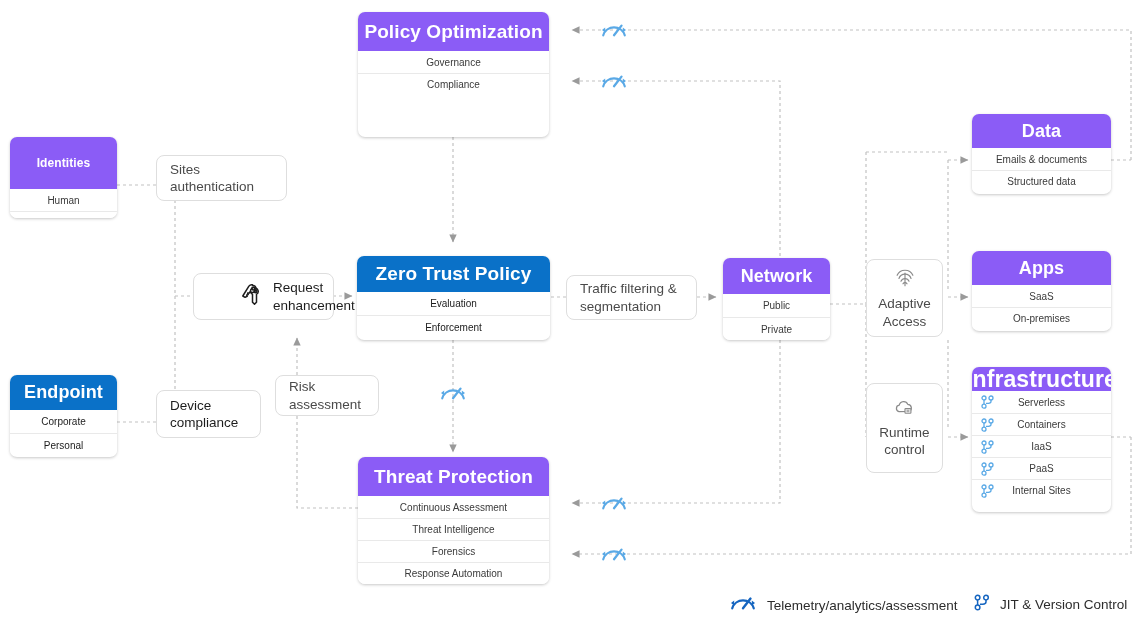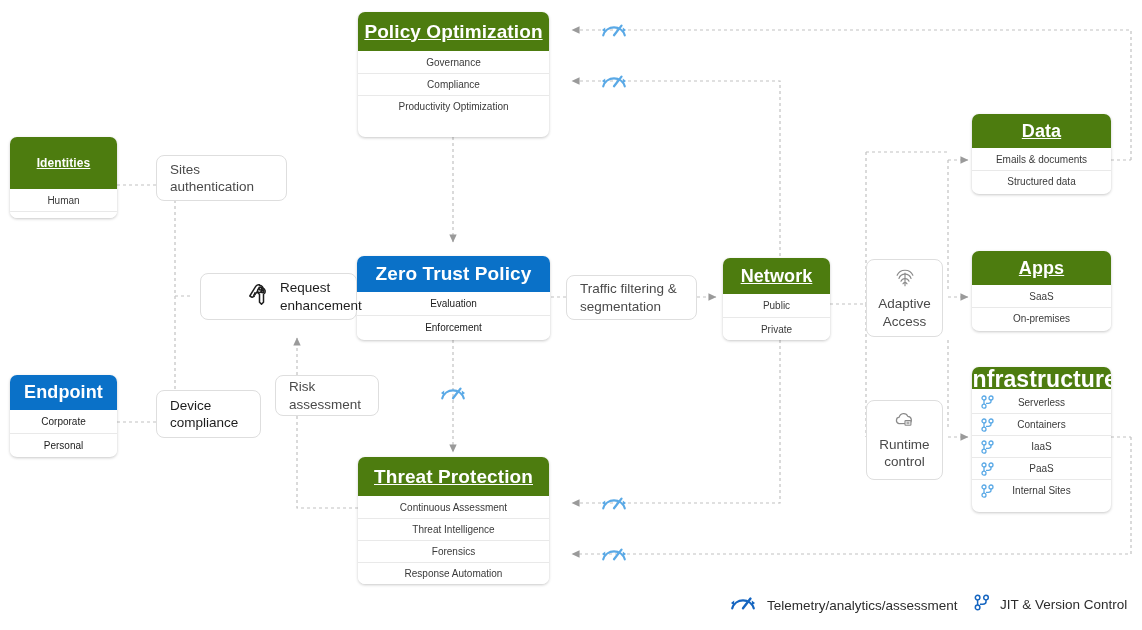--- a/index.html
+++ b/index.html
@@ -11,21 +11,21 @@
   #wires{position:absolute;left:0;top:0;width:1142px;height:630px;}
 
   
   .card{position:absolute;box-sizing:border-box;background:#fff;
         border-radius:7px;
         box-shadow:0 1px 3px rgba(0,0,0,0.22);
         overflow:hidden;}
   .card .hd{box-sizing:border-box;color:#fff;text-align:center;
             font-size:19px;font-weight:600;letter-spacing:.1px;
             display:flex;align-items:center;justify-content:center;}
-  .card .hd.light{background:#4d7c0f;text-decoration:underline;}
+  .card .hd.light{background:#8b5cf6;}
   .card .hd.dark{background:#0a71c8;}
   .card .rw{box-sizing:border-box;display:flex;align-items:center;
             justify-content:center;position:relative;
             font-size:10px;color:#3a3a3a;border-top:1px solid #e9e9e9;
             background:#fff;text-align:right;}
   .card .rw.first{border-top:none;}
   .card .rw.strongtxt{color:#1b1b1b;}
   .card .rw .vicon{position:absolute;left:9px;top:50%;transform:translateY(-50%);
                    width:13px;height:14px;display:block;}
 
@@ -149,21 +149,20 @@
       <path d="M14,14.2 L21.5,4.6" fill="none" stroke="#5aa9e6" stroke-width="2.3" stroke-linecap="round"></path>
       <path d="M2.0,9.0 L5.2,6.4 L5.2,11.6 z" fill="#5aa9e6"></path>
       <path d="M26.0,9.0 L22.8,6.4 L22.8,11.6 z" fill="#5aa9e6"></path>
     </svg>
   </span>
 
   <div class="card" style="left:358px;top:12px;width:191px;height:125px;">
     <div class="hd light" style="height:39px;">Policy Optimization</div>
     <div class="rw first" style="height:22px;">Governance</div>
     <div class="rw" style="height:22px;">Compliance</div>
-    <div class="rw" style="height:22px;">Productivity Optimization</div>
   </div>
 
   <div class="card" style="left:10px;top:137px;width:107px;height:81px;">
     <div class="hd light" style="height:52px;font-size:12px;">Identities</div>
     <div class="rw first" style="height:22px;">Human</div>
     <div class="rw" style="height:22px;">Non-human</div>
   </div>
 
   <div class="card" style="left:10px;top:375px;width:107px;height:82px;">
     <div class="hd dark" style="height:35px;font-size:18px;">Endpoint</div>
@@ -270,21 +269,21 @@
   <div class="pill pad" style="left:156px;top:155px;width:131px;height:46px;">
     <span class="txt">Sites
 authentication</span>
   </div>
 
   <div class="pill pad dk" style="left:156px;top:390px;width:105px;height:48px;">
     <span class="txt">Device
 compliance</span>
   </div>
 
-  <div class="pill pad dk" style="left:200px;top:273px;width:157px;height:47px;padding-left:44px;">
+  <div class="pill pad dk" style="left:193px;top:273px;width:141px;height:47px;padding-left:44px;">
     <span class="gi">
       <svg viewBox="0 0 26 24" width="26" height="24" xmlns="http://www.w3.org/2000/svg">
         <g fill="none" stroke="#1d1d1d" stroke-width="1.5" stroke-linejoin="round" stroke-linecap="round">
           <path d="M14.4,3.2 a3.6,3.6 0 1 1 -2.2,6.4 l-0.9,1.5 -1.7,0 0.6,1.5 -1.5,0.4 0.5,1.4 -2.1,0.9 -2.3,-1.3 6.1,-9.9 a3.6,3.6 0 0 1 3.5,-1.4 z"></path>
           <circle cx="15.3" cy="6.6" r="1.5"></circle>
           <path d="M20.0,6.0 a3.4,3.4 0 0 1 1.0,6.3 l0.0,8.0 -2.0,1.8 -2.0,-1.8 0.0,-8.0 a3.4,3.4 0 0 1 3.0,-6.3 z" transform="translate(-2.5,0)"></path>
           <circle cx="17.5" cy="9.4" r="1.4"></circle>
         </g>
       </svg>
     </span>
@@ -312,21 +311,21 @@
           <path d="M7.6,16.6 a4.8,4.8 0 0 1 8.8,0"></path>
           <path d="M9.8,19.4 a2.6,2.6 0 0 1 4.4,0"></path>
           <path d="M12,7.8 L12,21.6"></path>
         </g>
       </svg>
     </span>
     <span class="txt">Adaptive
 Access</span>
   </div>
 
-  <div class="pill stacked" style="left:866px;top:400px;width:77px;height:80px;">
+  <div class="pill stacked" style="left:866px;top:383px;width:77px;height:90px;">
     <span class="gi">
       <svg viewBox="0 0 26 20" width="24" height="19" xmlns="http://www.w3.org/2000/svg">
         <path d="M6.5,14.4 a3.5,3.5 0 0 1 0.3,-6.9 a4.8,4.8 0 0 1 9.2,-0.9 a3.9,3.9 0 0 1 1.2,7.6 z" fill="none" stroke="#8a8a8a" stroke-width="1.35" stroke-linejoin="round"></path>
         <rect x="13.0" y="11.2" width="6.4" height="5.0" rx="0.7" fill="#ffffff" stroke="#8a8a8a" stroke-width="1.25"></rect>
         <path d="M14.6,13.0 L17.8,13.0 M14.6,14.6 L17.8,14.6" stroke="#8a8a8a" stroke-width="1.0"></path>
       </svg>
     </span>
     <span class="txt">Runtime
 control</span>
   </div>

